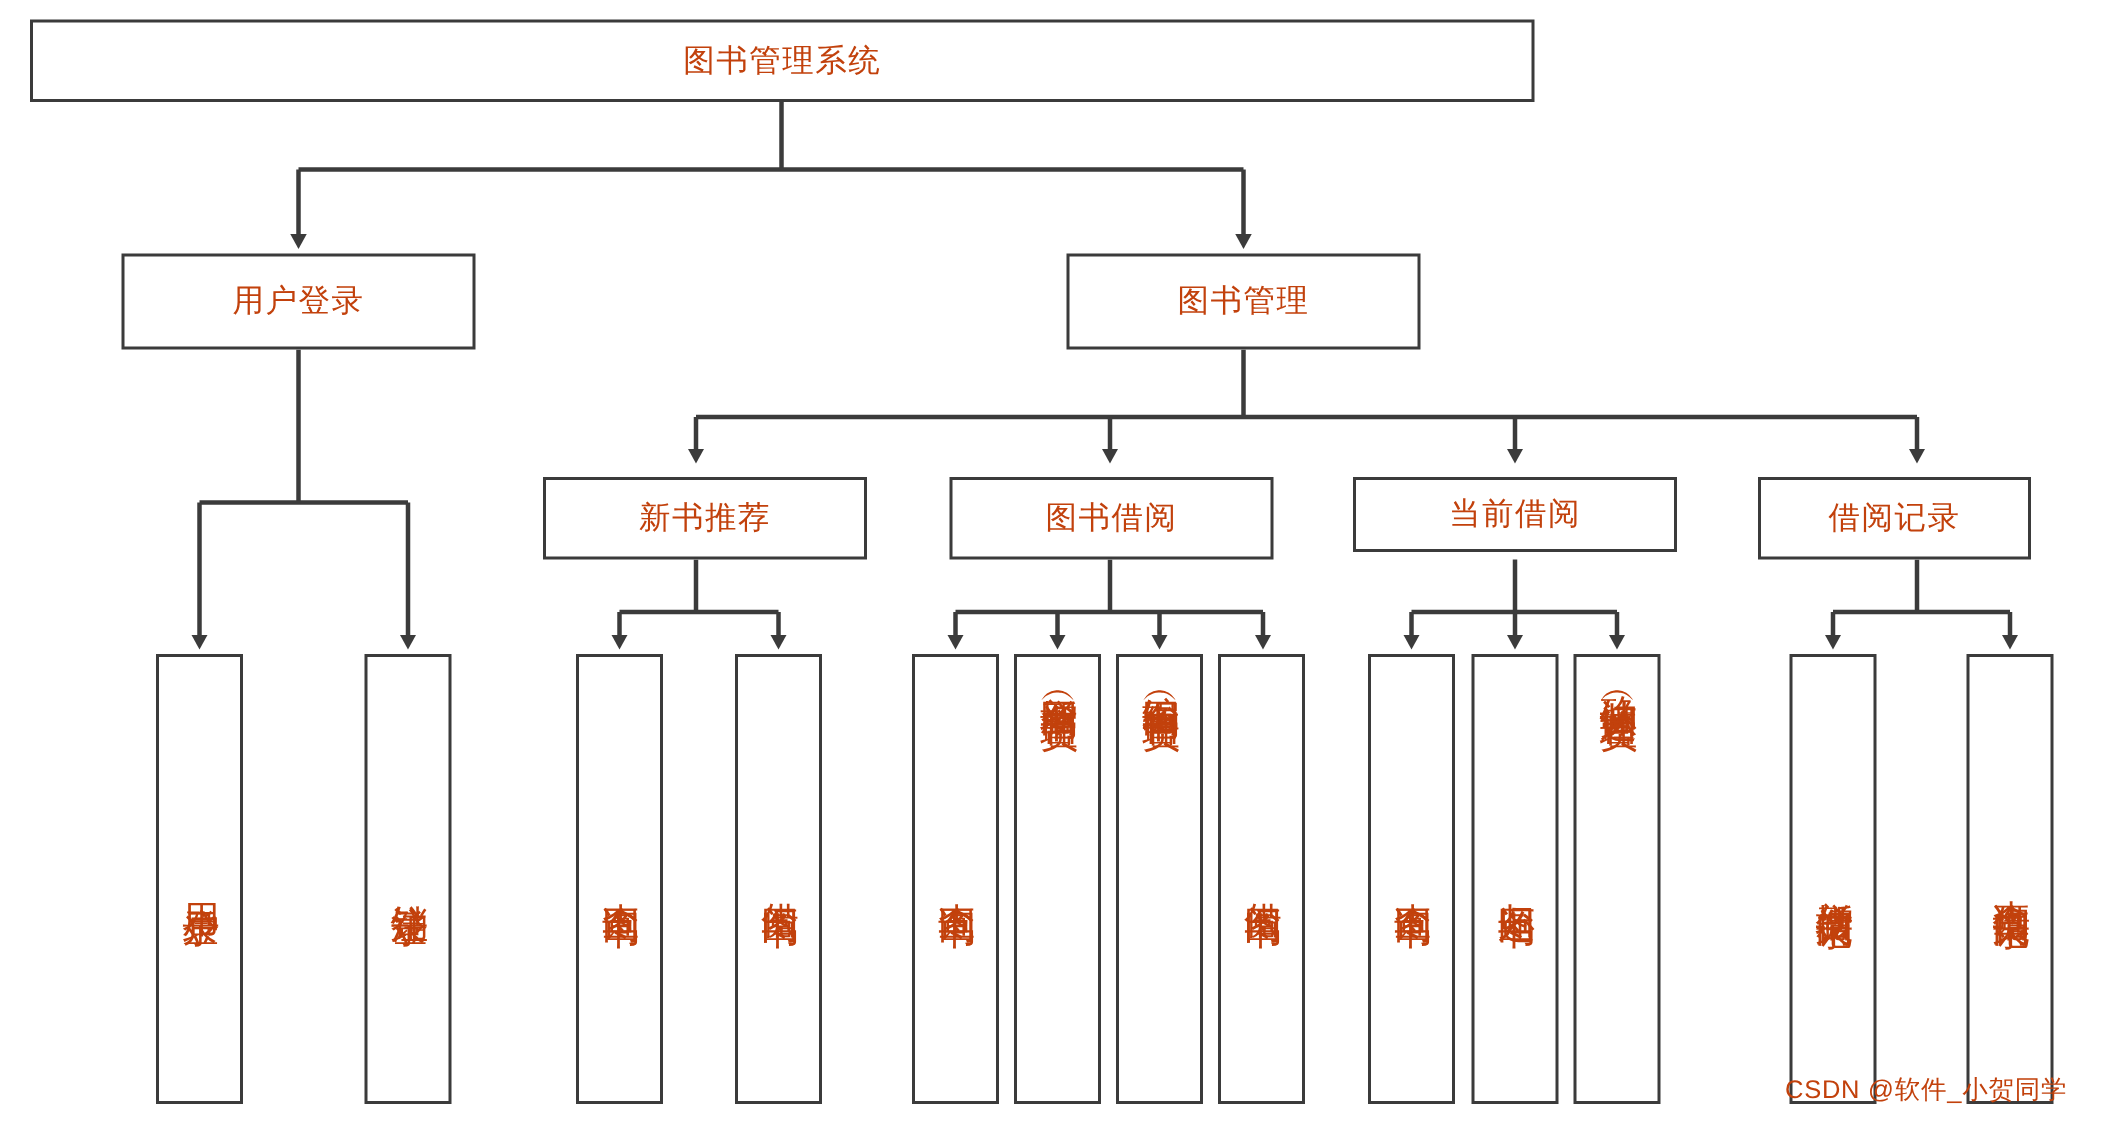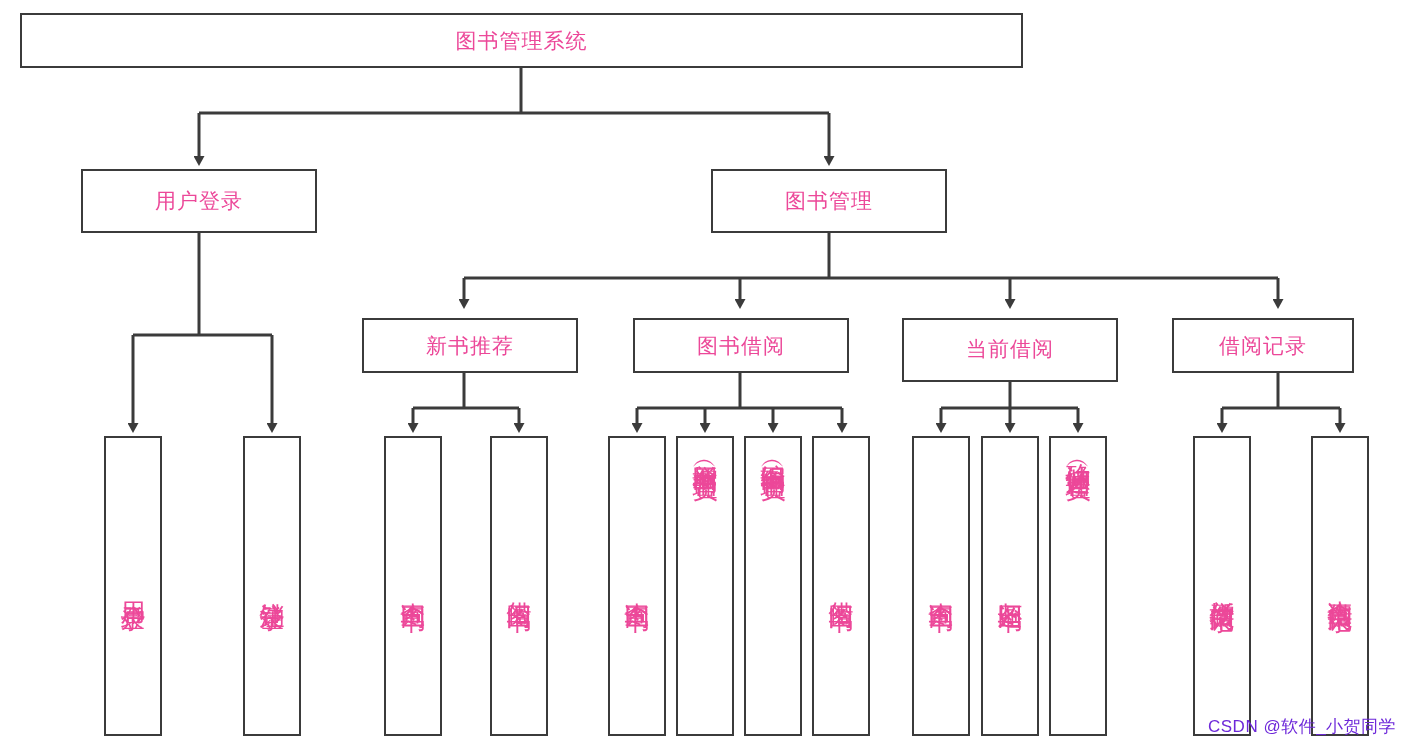--- a/index.html
+++ b/index.html
@@ -29,21 +29,21 @@
     height: 747px;
     pointer-events: none;
   }
   .node {
     position: absolute;
     box-sizing: border-box;
     background: #ffffff;
     border: 2px solid #3b3b3b;
     display: flex;
     justify-content: center;
-    color: #ec4899;
+    color: #c2410c;
   }
   .node.horiz {
     align-items: center;
   }
   .node.horiz .label {
     font-size: 21px;
     line-height: 1.1;
     letter-spacing: 1px;
     white-space: nowrap;
   }
@@ -58,26 +58,25 @@
     line-height: 1.08;
     letter-spacing: 2px;
     white-space: nowrap;
   }
   .node.vert.centered {
     align-items: center;
     padding-top: 0;
   }
   .watermark {
     position: absolute;
-    color: #6d28d9;
+    color: #c2410c;
     font-size: 17px;
     letter-spacing: 0.5px;
     white-space: nowrap;
     user-select: none;
-    margin-left: 18px;
   }
 </style>
 </head>
 <body>
 
 <div id="diagram-root">
 
   <svg class="connectors" viewBox="0 0 1405 747" xmlns="http://www.w3.org/2000/svg">
     <defs>
       <marker id="arrow" markerWidth="10" markerHeight="11" refX="1" refY="5.5" orient="auto" markerUnits="userSpaceOnUse">
@@ -138,21 +137,21 @@
   <div class="node horiz" style="left:711px; top:169px; width:236px; height:64px;text-align:right;">
     <span class="label">图书管理</span>
   </div>
 
   <div class="node horiz" style="left:362px; top:318px; width:216px; height:55px;">
     <span class="label">新书推荐</span>
   </div>
   <div class="node horiz" style="left:633px; top:318px; width:216px; height:55px;">
     <span class="label">图书借阅</span>
   </div>
-  <div class="node horiz" style="left:902px; top:318px; width:216px; height:64px;font-family:Liberation Serif, serif;">
+  <div class="node horiz" style="left:902px; top:318px; width:216px; height:50px;">
     <span class="label">当前借阅</span>
   </div>
   <div class="node horiz" style="left:1172px; top:318px; width:182px; height:55px;">
     <span class="label">借阅记录</span>
   </div>
 
   <div class="node vert centered" style="left:104px; top:436px; width:58px; height:300px;">
     <span class="label">用户登录</span>
   </div>
   <div class="node vert centered" style="left:243px; top:436px; width:58px; height:300px;">

